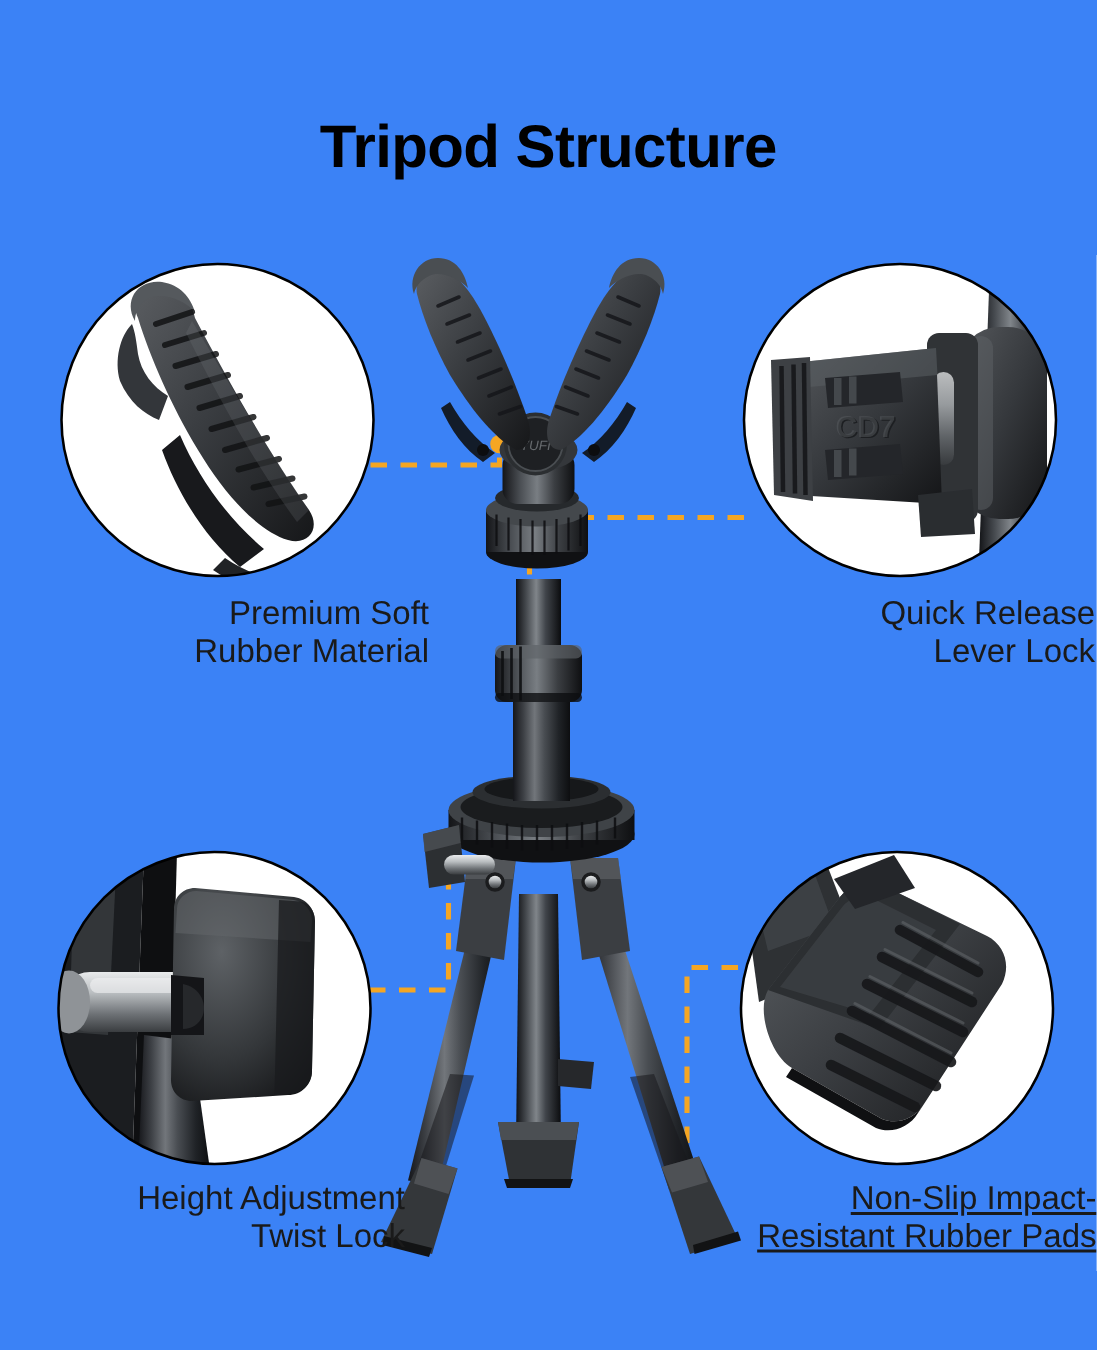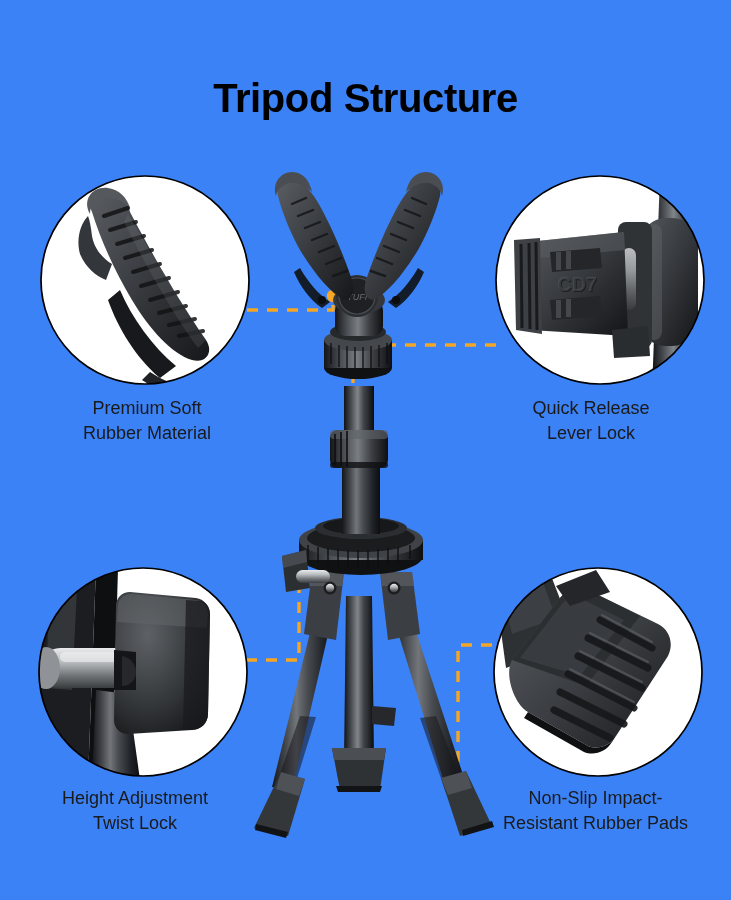--- a/index.html
+++ b/index.html
@@ -33,31 +33,31 @@
     font-size: 40px;
     font-weight: bold;
     letter-spacing: -0.4px;
     color: #000000;
     line-height: 1.1;
   }
 
   
   .caption {
     position: absolute;
-    text-align: center;
-    font-size: 18px;
+    text-align: right;
+    font-size: 22px;
     line-height: 25px;
     color: #1a1a1a;
     font-weight: normal;
     white-space: pre-line;
   }
   .caption-tl { left: 8px;   top: 396px; width: 278px; }
   .caption-tr { left: 452px; top: 396px; width: 278px; }
   .caption-bl { left: 0px;   top: 786px; width: 270px; }
-  .caption-br { left: 460px; top: 786px; width: 271px; }
+  .caption-br { left: 460px; top: 786px; width: 271px; text-decoration: underline; }
 
   
   .art {
     position: absolute;
     left: 0;
     top: 0;
     width: 731px;
     height: 900px;
     pointer-events: none;
   }

